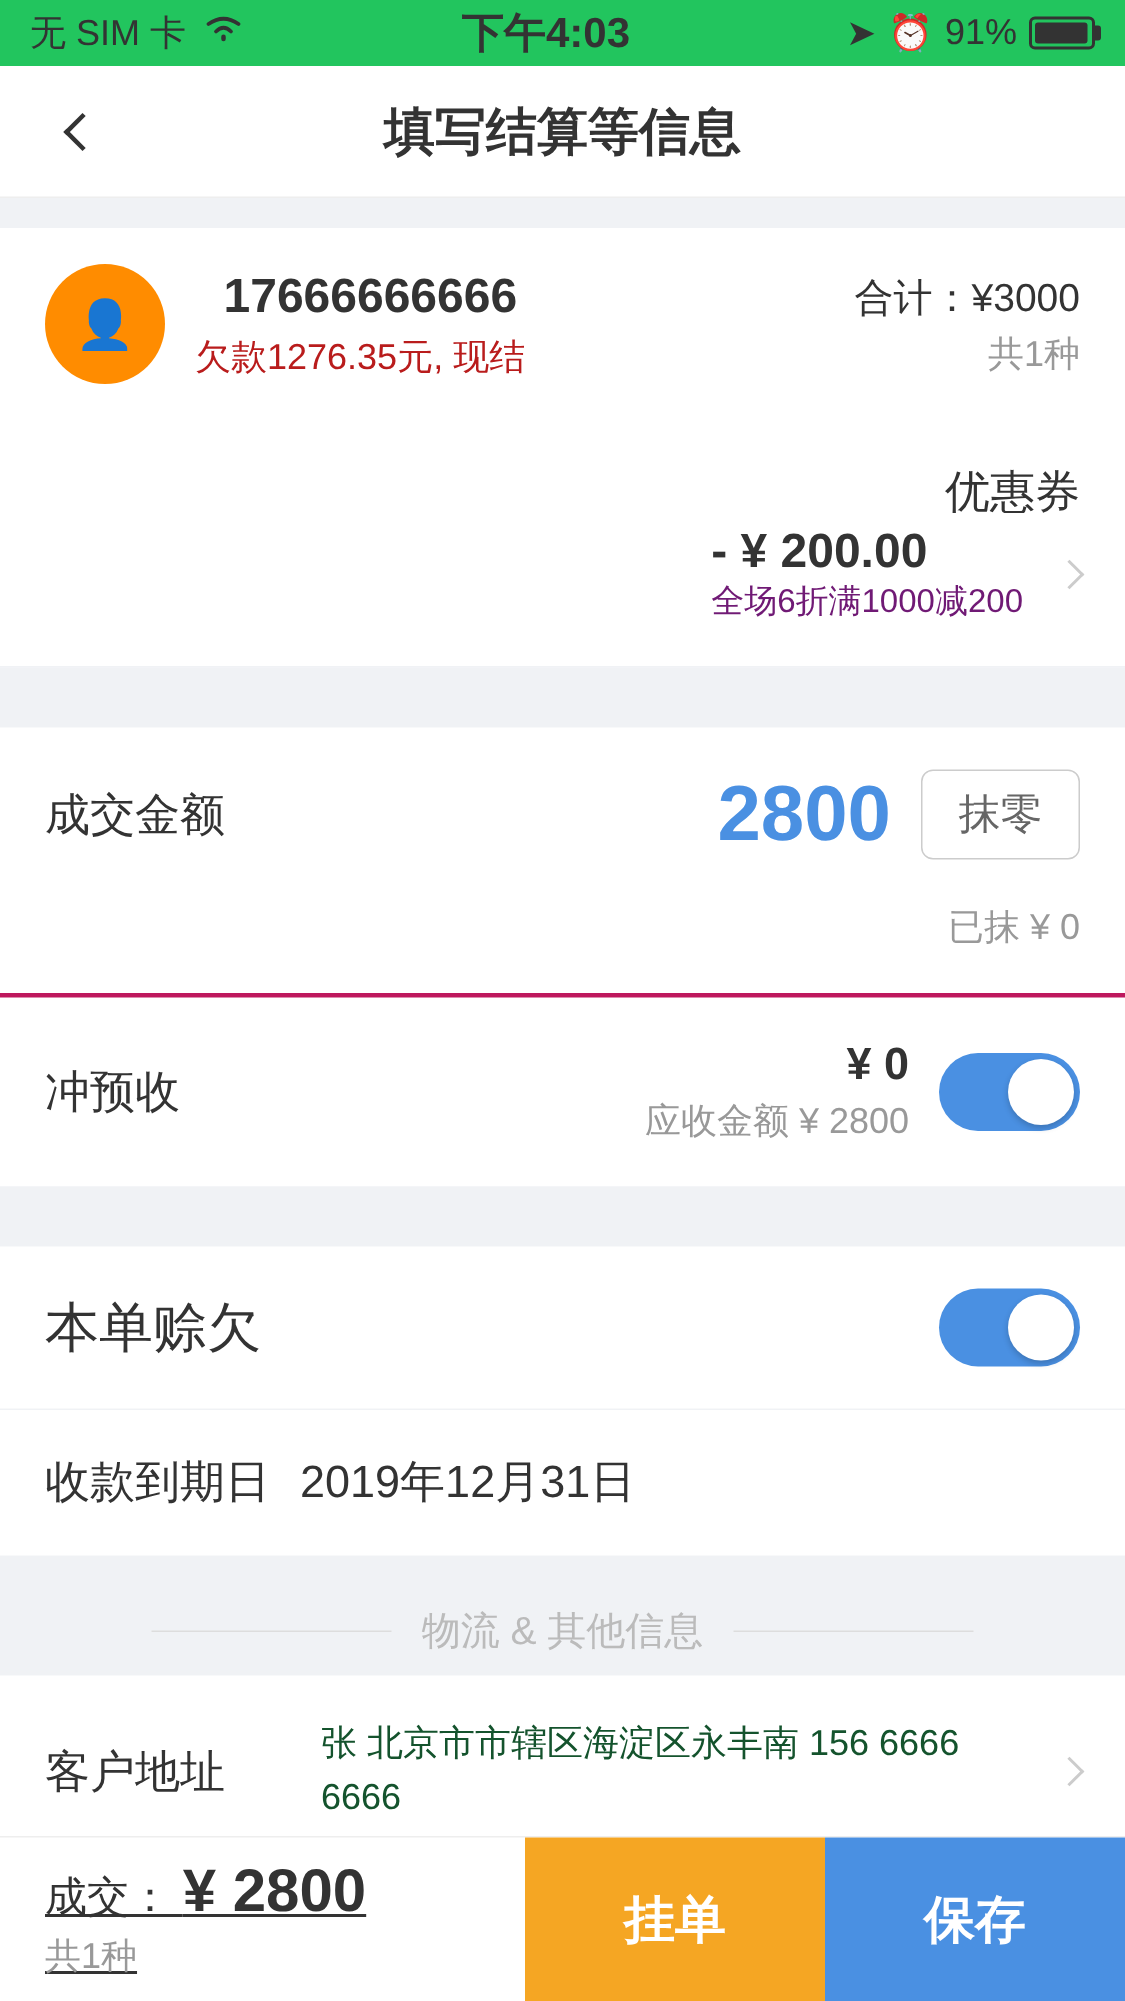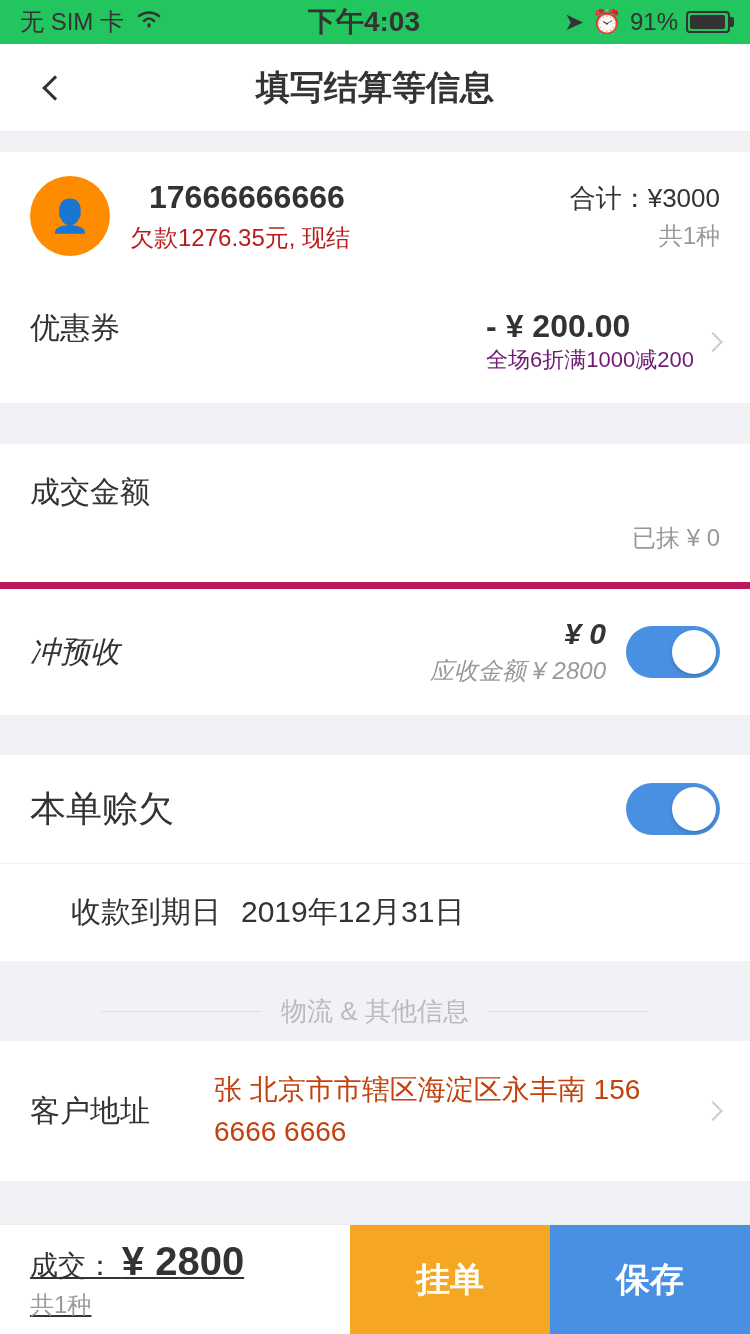--- a/index.html
+++ b/index.html
@@ -95,46 +95,47 @@
     .section-divider {
       height: 20px;
       background: #f0f2f5;
     }
 
     
     .coupon-row {
       background: #fff;
       padding: 28px 30px;
       display: flex;
-      align-items: flex-start;
+      align-items: flex-end;
       justify-content: space-between;
       border-bottom: 1px solid #f0f2f5;
+      flex-direction: column;
     }
     .coupon-label { font-size: 30px; color: #333; }
-    .coupon-right { display: flex; align-items: center; gap: 12px; }
+    .coupon-right { display: flex; align-items: center; gap: 24px; }
     .coupon-discount { font-size: 32px; color: #333; font-weight: 600; }
     .coupon-desc { font-size: 22px; color: #701a75; text-align: right; }
     .chevron-right {
       width: 14px; height: 14px;
       border-right: 2px solid #ccc;
       border-top: 2px solid #ccc;
       transform: rotate(45deg);
     }
 
     
     .deal-section {
       background: #fff;
       margin-top: 20px;
       padding: 28px 30px;
     }
     .deal-row {
       display: flex;
       align-items: center;
       justify-content: space-between;
-      margin-bottom: 8px;
+      margin-bottom: 28px;
     }
     .deal-label { font-size: 30px; color: #333; }
     .deal-right { display: flex; align-items: center; gap: 20px; }
     .deal-amount { font-size: 52px; color: #4a90e2; font-weight: 700; }
     .round-btn {
       border: 1px solid #ccc;
       border-radius: 8px;
       padding: 10px 24px;
       font-size: 28px;
       color: #666;
@@ -143,22 +144,21 @@
     }
     .deal-sub { font-size: 24px; color: #999; text-align: right; }
 
     
     .precollect-row {
       background: #fff;
       padding: 28px 30px;
       display: flex;
       align-items: center;
       justify-content: space-between;
-      border-top: 7px solid #be185d;
-      font-style: italic;
+      border-top: 3px solid #be185d;
     }
     .precollect-label { font-size: 30px; color: #333; }
     .precollect-right { display: flex; align-items: center; gap: 20px; }
     .precollect-values { text-align: right; }
     .precollect-amount { font-size: 30px; color: #333; font-weight: 600; }
     .precollect-receivable { font-size: 24px; color: #999; margin-top: 4px; }
 
     
     .toggle {
       width: 94px; height: 52px;
@@ -188,21 +188,21 @@
     .bad-debt-label { font-size: 36px; color: #333; }
 
     
     .due-date-section {
       background: #fff;
       margin-top: 1px;
       padding: 28px 30px;
       display: flex;
       align-items: center;
     }
-    .due-date-label { font-size: 30px; color: #333; margin-right: 20px; margin-left: 41px; }
+    .due-date-label { font-size: 30px; color: #333; margin-right: 20px; }
     .due-date-value { font-size: 30px; color: #333; }
 
     
     .logistics-divider {
       background: #f0f2f5;
       height: 60px;
       display: flex;
       align-items: center;
       justify-content: center;
       margin-top: 20px;
@@ -218,21 +218,21 @@
     
     .address-section {
       background: #fff;
       padding: 28px 30px;
       display: flex;
       align-items: center;
       justify-content: space-between;
       gap: 44px;
     }
     .address-label { font-size: 30px; color: #333; min-width: 90px; }
-    .address-value { font-size: 28px; color: #c2410c; flex: 1; margin: 0 20px; line-height: 1.5; }
+    .address-value { font-size: 24px; color: #14532d; flex: 1; margin: 0 20px; line-height: 1.5; }
     .address-chevron {
       width: 14px; height: 14px;
       border-right: 2px solid #ccc;
       border-top: 2px solid #ccc;
       transform: rotate(45deg);
       flex-shrink: 0;
     }
 
     
     .bottom-bar {
@@ -333,20 +333,24 @@
     </div>
     <div class="chevron-right"></div>
   </div>
 </div>
 
 <div class="section-divider"></div>
 
 <div class="deal-section">
   <div class="deal-row">
     <span class="deal-label">成交金额</span>
+    <div class="deal-right">
+      <span class="deal-amount">2800</span>
+      <button class="round-btn">抹零</button>
+    </div>
   </div>
   <div style="text-align:right;">
     <span class="deal-sub">已抹  ¥ 0</span>
   </div>
 </div>
 
 <div class="precollect-row">
   <span class="precollect-label">冲预收</span>
   <div class="precollect-right">
     <div class="precollect-values">

